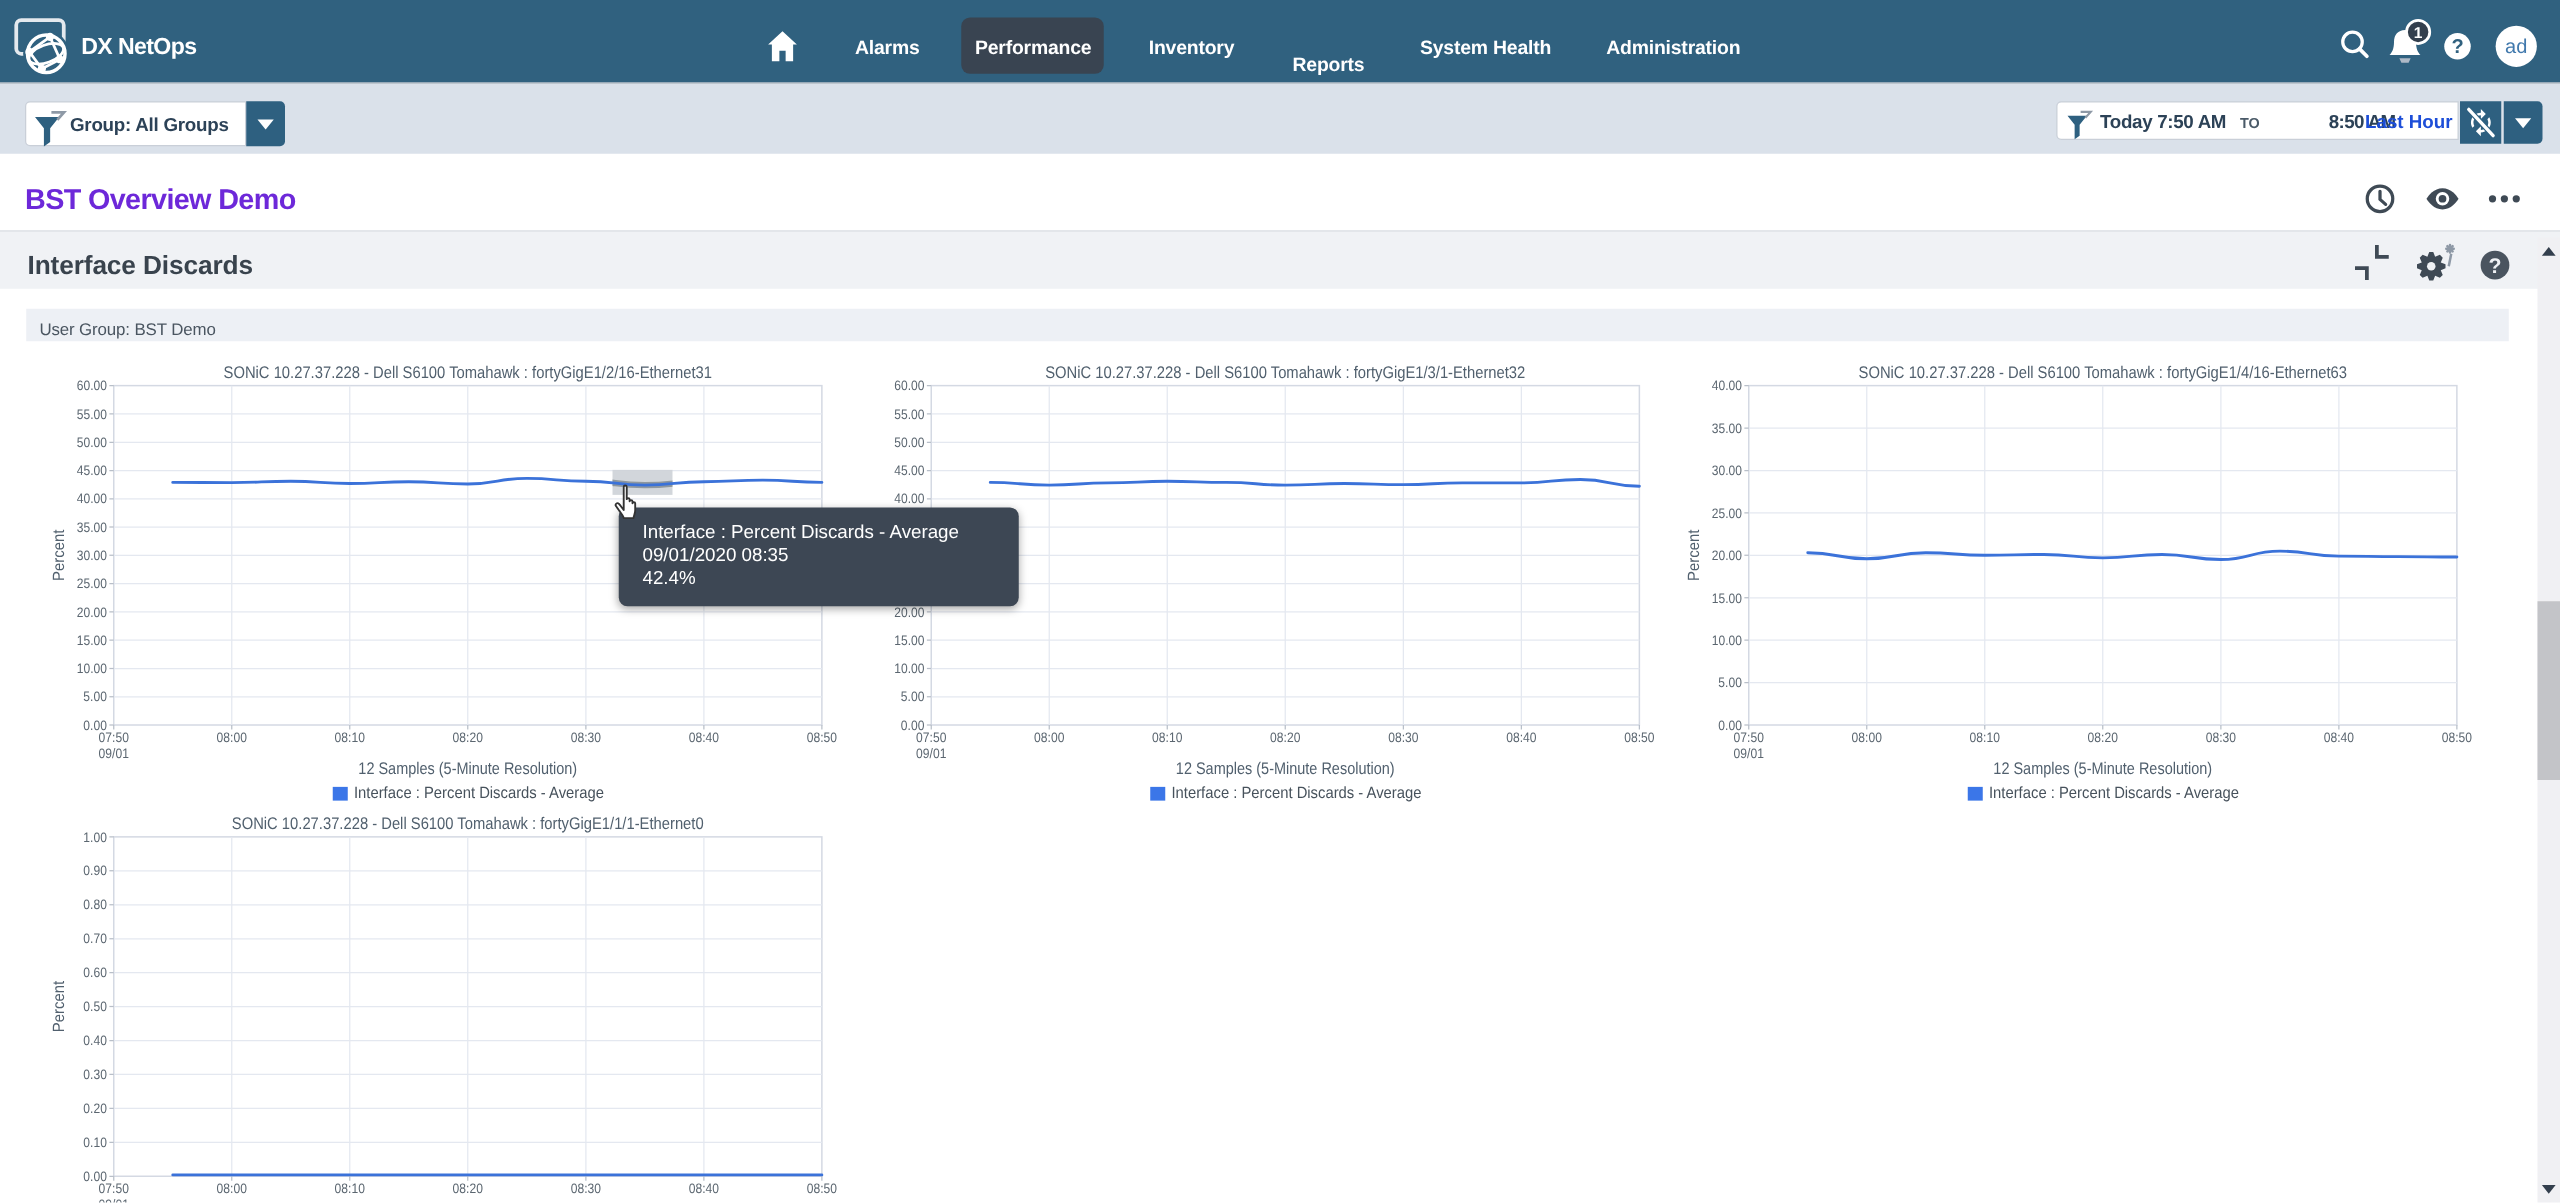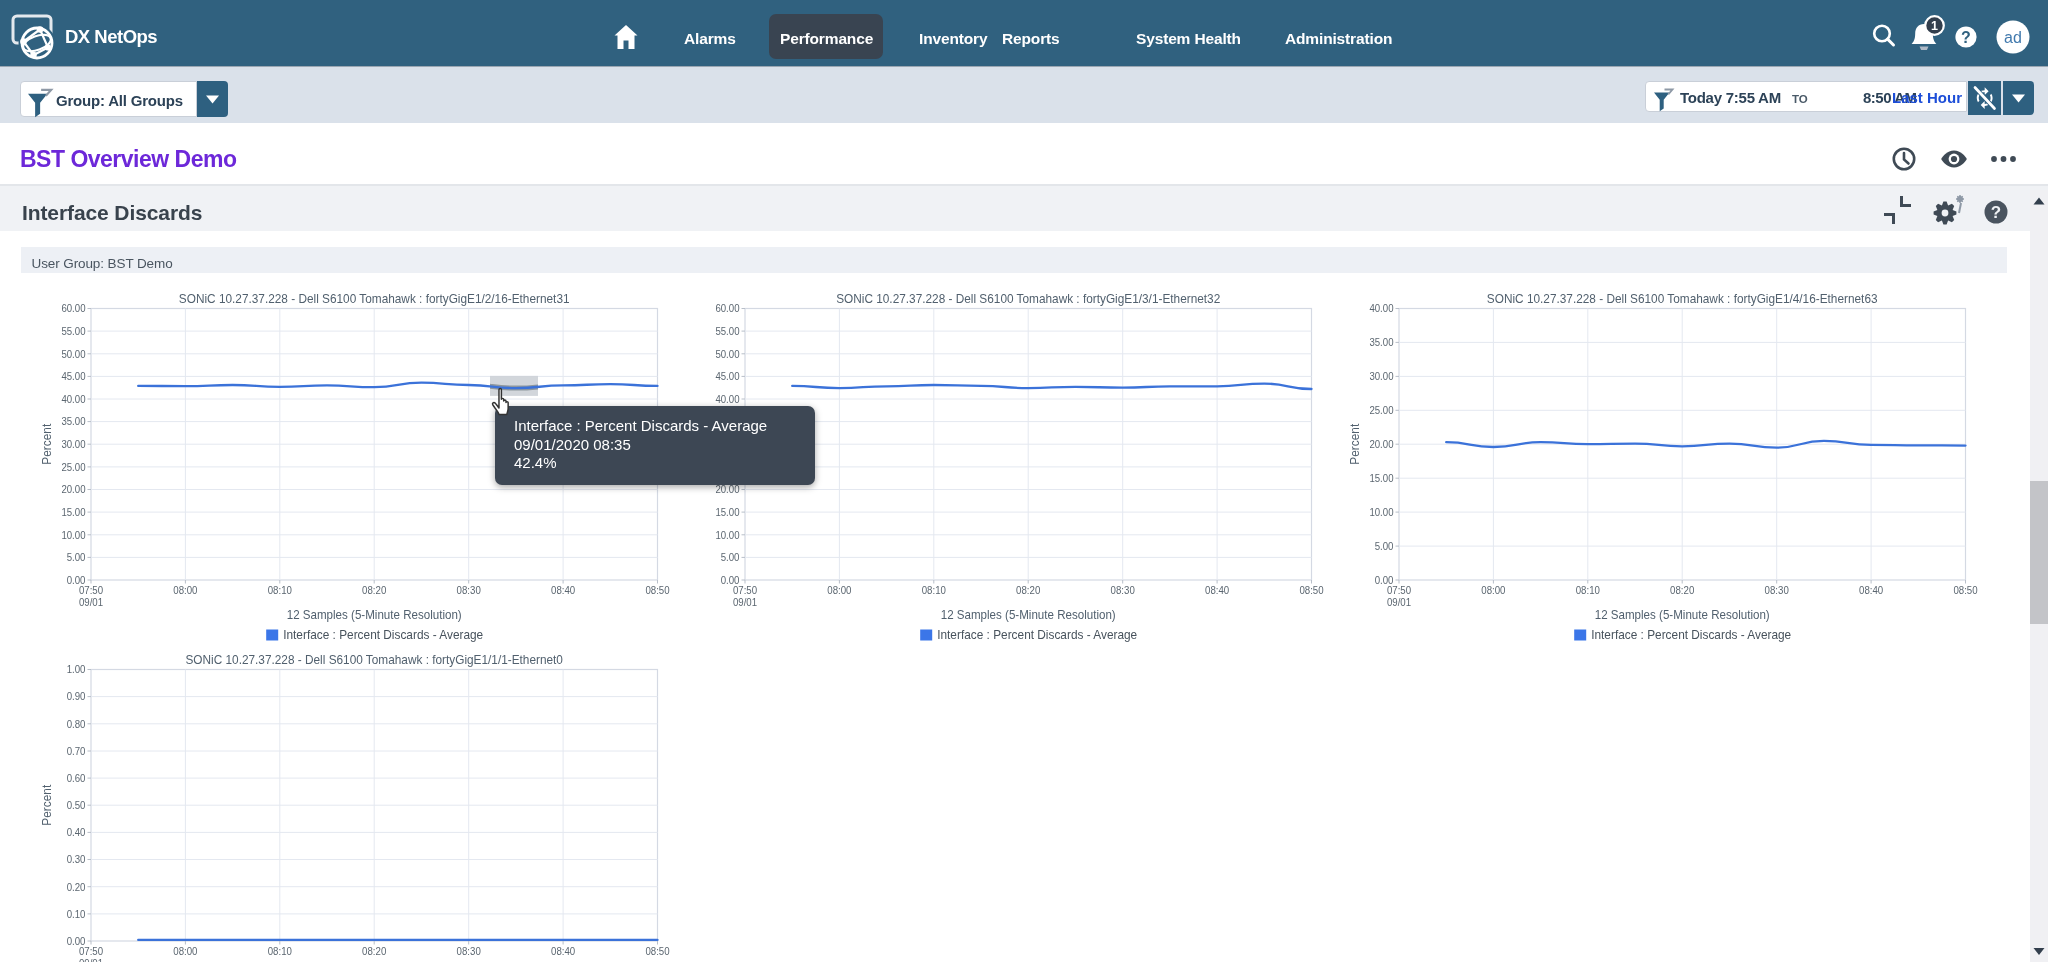--- a/index.html
+++ b/index.html
@@ -31,21 +31,21 @@
 <circle cx="1966" cy="37" r="10.6" fill="#fff"></circle>
 <text x="1966" y="42.5" text-anchor="middle" font-size="16" font-weight="bold" fill="#30617F">?</text>
 <circle cx="2013" cy="37" r="16.5" fill="#fff"></circle>
 <text x="2013" y="42.5" text-anchor="middle" font-size="16" fill="#4179AD">ad</text>
 </svg>
 <div class="abs" style="left:65px;top:26px;font-size:18.5px;font-weight:700;color:#fff;letter-spacing:-0.5px;text-align:right;">DX NetOps</div>
 <div class="nav" style="left:684px;">Alarms</div>
 <div class="abs" style="left:769px;top:14px;width:114px;height:45px;background:#394451;border-radius:7px;"></div>
 <div class="nav" style="left:780px;">Performance</div>
 <div class="nav" style="left:919px;">Inventory</div>
-<div class="nav" style="left:1002px;">Reports</div>
+<div class="nav" style="left:1034px;margin-top:14px;">Reports</div>
 <div class="nav" style="left:1136px;">System Health</div>
 <div class="nav" style="left:1285px;">Administration</div>
 
 <div class="abs" style="left:0;top:67px;width:2048px;height:56px;background:#DAE1EA;"></div>
 <div class="abs" style="left:20px;top:81px;width:177px;height:36px;background:#fff;border:1px solid #C9CFD8;border-radius:4px 0 0 4px;"></div>
 <div class="abs" style="left:197px;top:81px;width:31px;height:36px;background:#2E6080;border-radius:0 4px 4px 0;"></div>
 <div class="abs" style="left:56px;top:92px;font-size:15px;font-weight:700;color:#2C4257;letter-spacing:-0.2px;">Group: All Groups</div>
 <div class="abs" style="left:1645px;top:81px;width:322px;height:31px;background:#fff;border:1px solid #C9CFD8;border-radius:4px 0 0 4px;"></div>
 <div class="abs" style="left:1968px;top:81px;width:33px;height:34px;background:#2E6080;"></div>
 <div class="abs" style="left:2003px;top:81px;width:31px;height:34px;background:#2E6080;border-radius:0 4px 4px 0;"></div>
@@ -59,21 +59,21 @@
 <path d="M0 4.5 h15.5 l-5.8 7.2 v8.8 l-4 2.8 v-11.6 Z" fill="#2E6080"></path>
 <path d="M10.5 1.5 h8 l-4.2 4.8" fill="none" stroke="#8E99A6" stroke-width="1.8"></path>
 </g>
 <g transform="translate(1972.8,86.2) scale(0.99)">
 <path d="M12 6v3l4-4-4-4v3c-4.42 0-8 3.58-8 8 0 1.57.46 3.03 1.24 4.26L6.7 14.8c-.45-.83-.7-1.79-.7-2.8 0-3.31 2.69-6 6-6zm6.76 1.74L17.3 9.2c.44.84.7 1.79.7 2.8 0 3.31-2.69 6-6 6v-3l-4 4 4 4v-3c4.42 0 8-3.58 8-8 0-1.57-.46-3.03-1.24-4.26z" fill="#fff"></path>
 </g>
 <line x1="1975" y1="87.5" x2="1994.5" y2="108.5" stroke="#2E6080" stroke-width="4.6"></line>
 <line x1="1975" y1="87.5" x2="1994.5" y2="108.5" stroke="#fff" stroke-width="2.7" stroke-linecap="round"></line>
 <path d="M2012.0 94.5 h13 l-6.5 8 Z" fill="#fff"></path>
 </svg>
-<div class="abs" style="left:1680px;top:89px;font-size:15px;font-weight:700;color:#2C4257;letter-spacing:-0.25px;">Today 7:55 AM</div>
+<div class="abs" style="left:1680px;top:89px;font-size:15px;font-weight:700;color:#2C4257;letter-spacing:-0.25px;">Today 7:50 AM</div>
 <div class="abs" style="left:1792px;top:92.5px;font-size:11.5px;font-weight:700;color:#4A5A68;">TO</div>
 <div class="abs" style="left:1815px;top:89px;font-size:15px;font-weight:700;color:#2C4257;letter-spacing:-0.5px;margin-left:48px;">8:50 AM</div>
 <div class="abs" style="left:1892px;top:89px;font-size:15px;font-weight:700;color:#1d4ed8;">Last Hour</div>
 
 <div class="abs" style="left:20px;top:146px;font-size:23px;font-weight:700;color:#6d28d9;letter-spacing:-0.5px;">BST Overview Demo</div>
 <svg class="abs" style="left:1880px;top:140px" width="150" height="40" viewBox="1880 140 150 40">
 <circle cx="1904" cy="159" r="10.2" fill="none" stroke="#3F4A55" stroke-width="2.6"></circle>
 <path d="M1904 153 v6.5 l4.5 4" fill="none" stroke="#3F4A55" stroke-width="2.6" stroke-linecap="round"></path>
 <path d="M1954 150.5 c-6.8 0 -11.3 5.8 -12.8 8.5 c1.5 2.7 6 8.5 12.8 8.5 c6.8 0 11.3 -5.8 12.8 -8.5 c-1.5 -2.7 -6 -8.5 -12.8 -8.5 Z" fill="#3F4A55"></path>
 <circle cx="1954" cy="159" r="5.4" fill="#fff"></circle>

